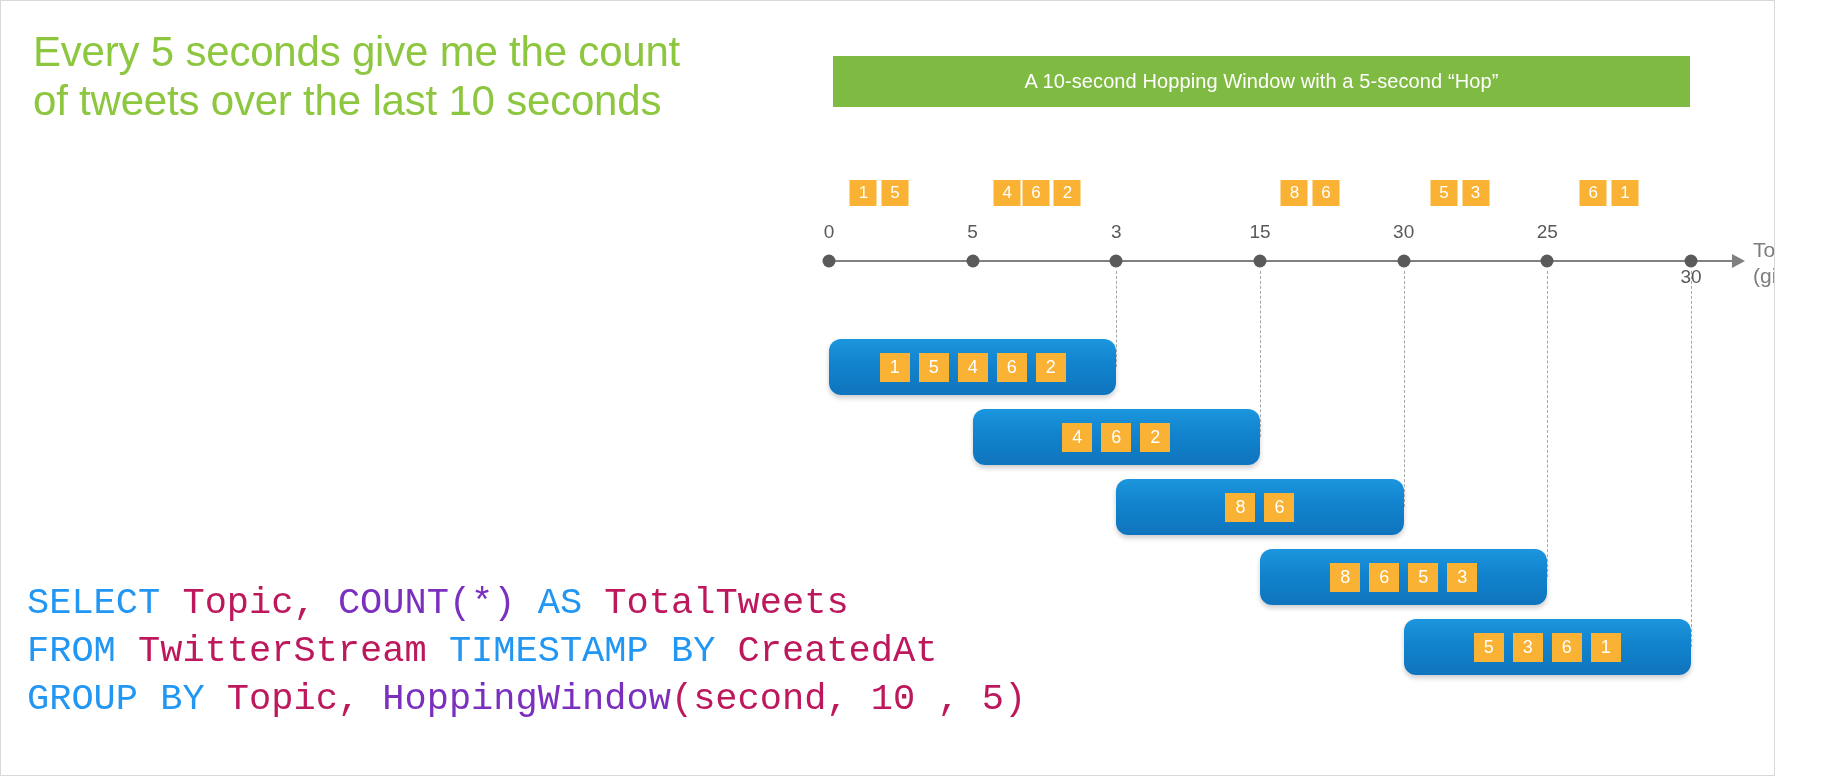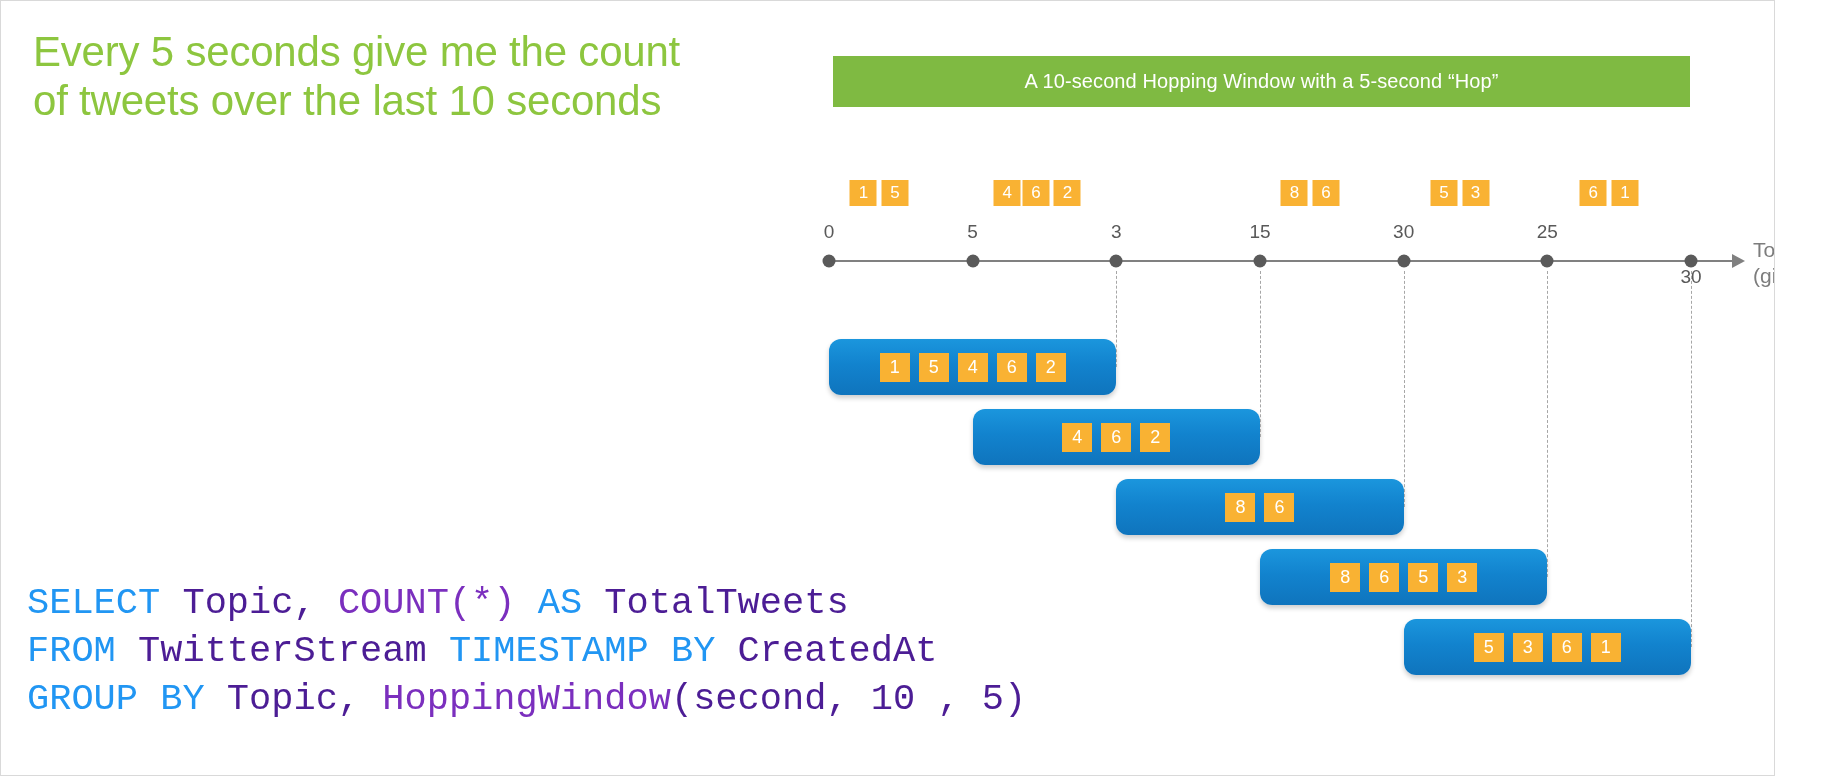--- a/index.html
+++ b/index.html
@@ -151,21 +151,21 @@
     left: 26px;
     top: 578px;
     font-family: "Liberation Mono", "DejaVu Sans Mono", monospace;
     font-size: 37px;
     line-height: 1.30;
     white-space: pre;
     color: #595959;
   }
   .kw  { color: #2196f3; margin-top: 7px; }
   .fn  { color: #7b2fbe; }
-  .id  { color: #4c1d95; text-align: center; }
+  .id  { color: #be185d; text-align: center; }
 </style>
 </head>
 <body>
 
 <div id="slide">
 
   <div id="headline">Every 5 seconds give me the count of tweets over the last 10 seconds</div>
 
   <div id="banner">
     <span id="banner-text">A 10-second Hopping Window with a 5-second “Hop”</span>

